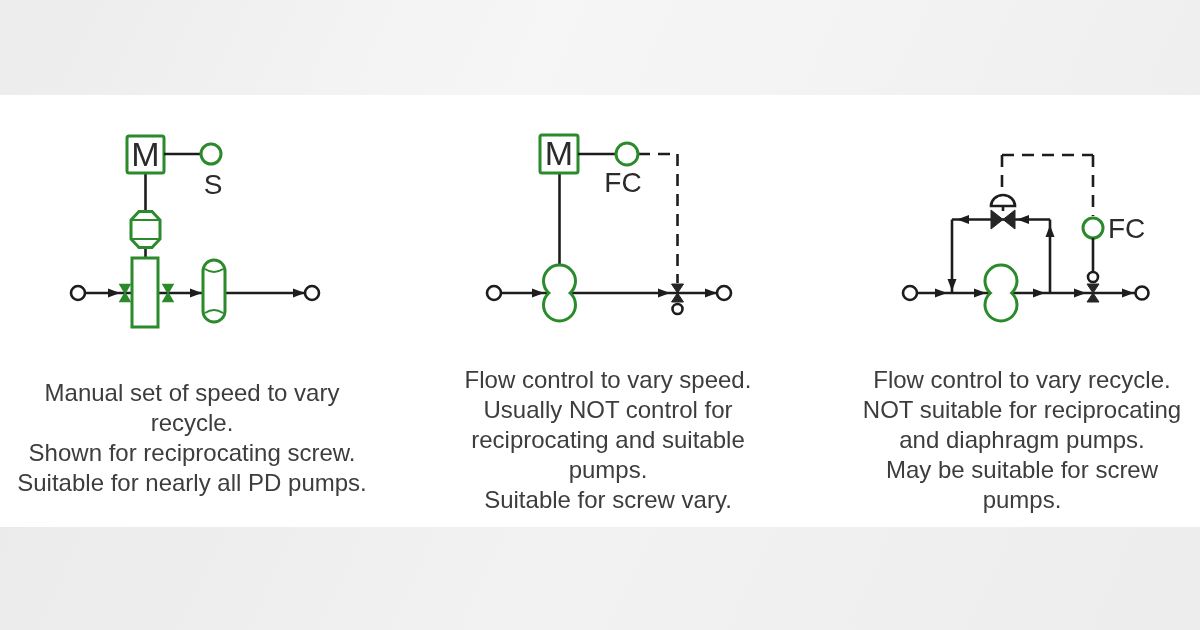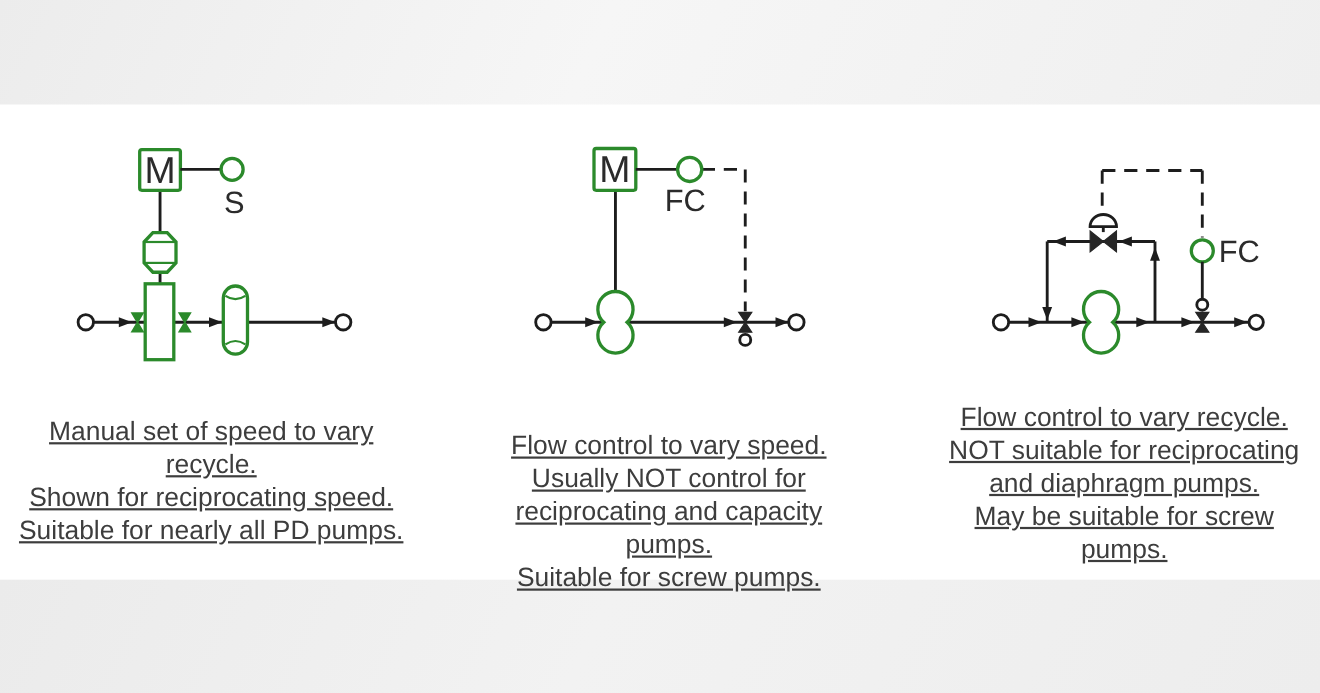--- a/index.html
+++ b/index.html
@@ -15,21 +15,21 @@
   .bld{stroke:#1d1d1d;stroke-width:2.6;fill:none;stroke-dasharray:12 8;}
   .bc{stroke:#1d1d1d;stroke-width:2.6;fill:#ffffff;}
   .gl{stroke:#2b8a2b;stroke-width:3;fill:#ffffff;}
   .gthin{stroke:#2b8a2b;stroke-width:2;fill:none;}
   .gfill{fill:#2b8a2b;stroke:#2b8a2b;stroke-width:1.5;}
   .kfill{fill:#262626;stroke:#262626;stroke-width:1;}
   .ah{fill:#1d1d1d;stroke:none;}
   .sym-m{font-family:"Liberation Sans",sans-serif;font-size:34px;fill:#2b2b2b;text-anchor:middle;}
   .sym-s{font-family:"Liberation Sans",sans-serif;font-size:28px;fill:#2b2b2b;text-anchor:middle;}
   .sym-s-start{font-family:"Liberation Sans",sans-serif;font-size:28px;fill:#2b2b2b;text-anchor:start;}
-  .caption{position:absolute;text-align:center;color:#3d3d3d;font-size:24px;line-height:30px;text-decoration:underline;}
+  .caption{position:absolute;text-align:center;color:#3d3d3d;font-size:24px;line-height:30px;}
   .caption .cap-line{white-space:nowrap;}
 </style>
 </head>
 <body>
 
 <div class="stage">
   <div class="band-top"></div>
   <div class="band-bottom"></div>
 
   <svg class="diagram-layer" width="1200" height="630" viewBox="0 0 1200 630">
@@ -123,30 +123,30 @@
       <text class="sym-s-start" x="1108" y="238">FC</text>
       <line class="bl" x1="1093" y1="238" x2="1093" y2="272"></line>
       <circle class="bc" cx="1093" cy="277" r="5"></circle>
       <path class="kfill" d="M1087,284 L1099,284 L1093,293 L1099,302 L1087,302 L1093,293 Z"></path>
     </g>
   </svg>
 
   <div class="caption" style="left:0px;top:378px;width:384px;">
     <div class="cap-line">Manual set of speed to vary</div>
     <div class="cap-line">recycle.</div>
-    <div class="cap-line">Shown for reciprocating speed.</div>
+    <div class="cap-line">Shown for reciprocating screw.</div>
     <div class="cap-line">Suitable for nearly all PD pumps.</div>
   </div>
 
-  <div class="caption" style="left:418px;top:365px;width:380px;margin-top:26px;">
+  <div class="caption" style="left:418px;top:365px;width:380px;">
     <div class="cap-line">Flow control to vary speed.</div>
     <div class="cap-line">Usually NOT control for</div>
-    <div class="cap-line">reciprocating and capacity</div>
+    <div class="cap-line">reciprocating and suitable</div>
     <div class="cap-line">pumps.</div>
-    <div class="cap-line">Suitable for screw pumps.</div>
+    <div class="cap-line">Suitable for screw vary.</div>
   </div>
 
   <div class="caption" style="left:830px;top:365px;width:384px;">
     <div class="cap-line">Flow control to vary recycle.</div>
     <div class="cap-line">NOT suitable for reciprocating</div>
     <div class="cap-line">and diaphragm pumps.</div>
     <div class="cap-line">May be suitable for screw</div>
     <div class="cap-line">pumps.</div>
   </div>
 </div>

